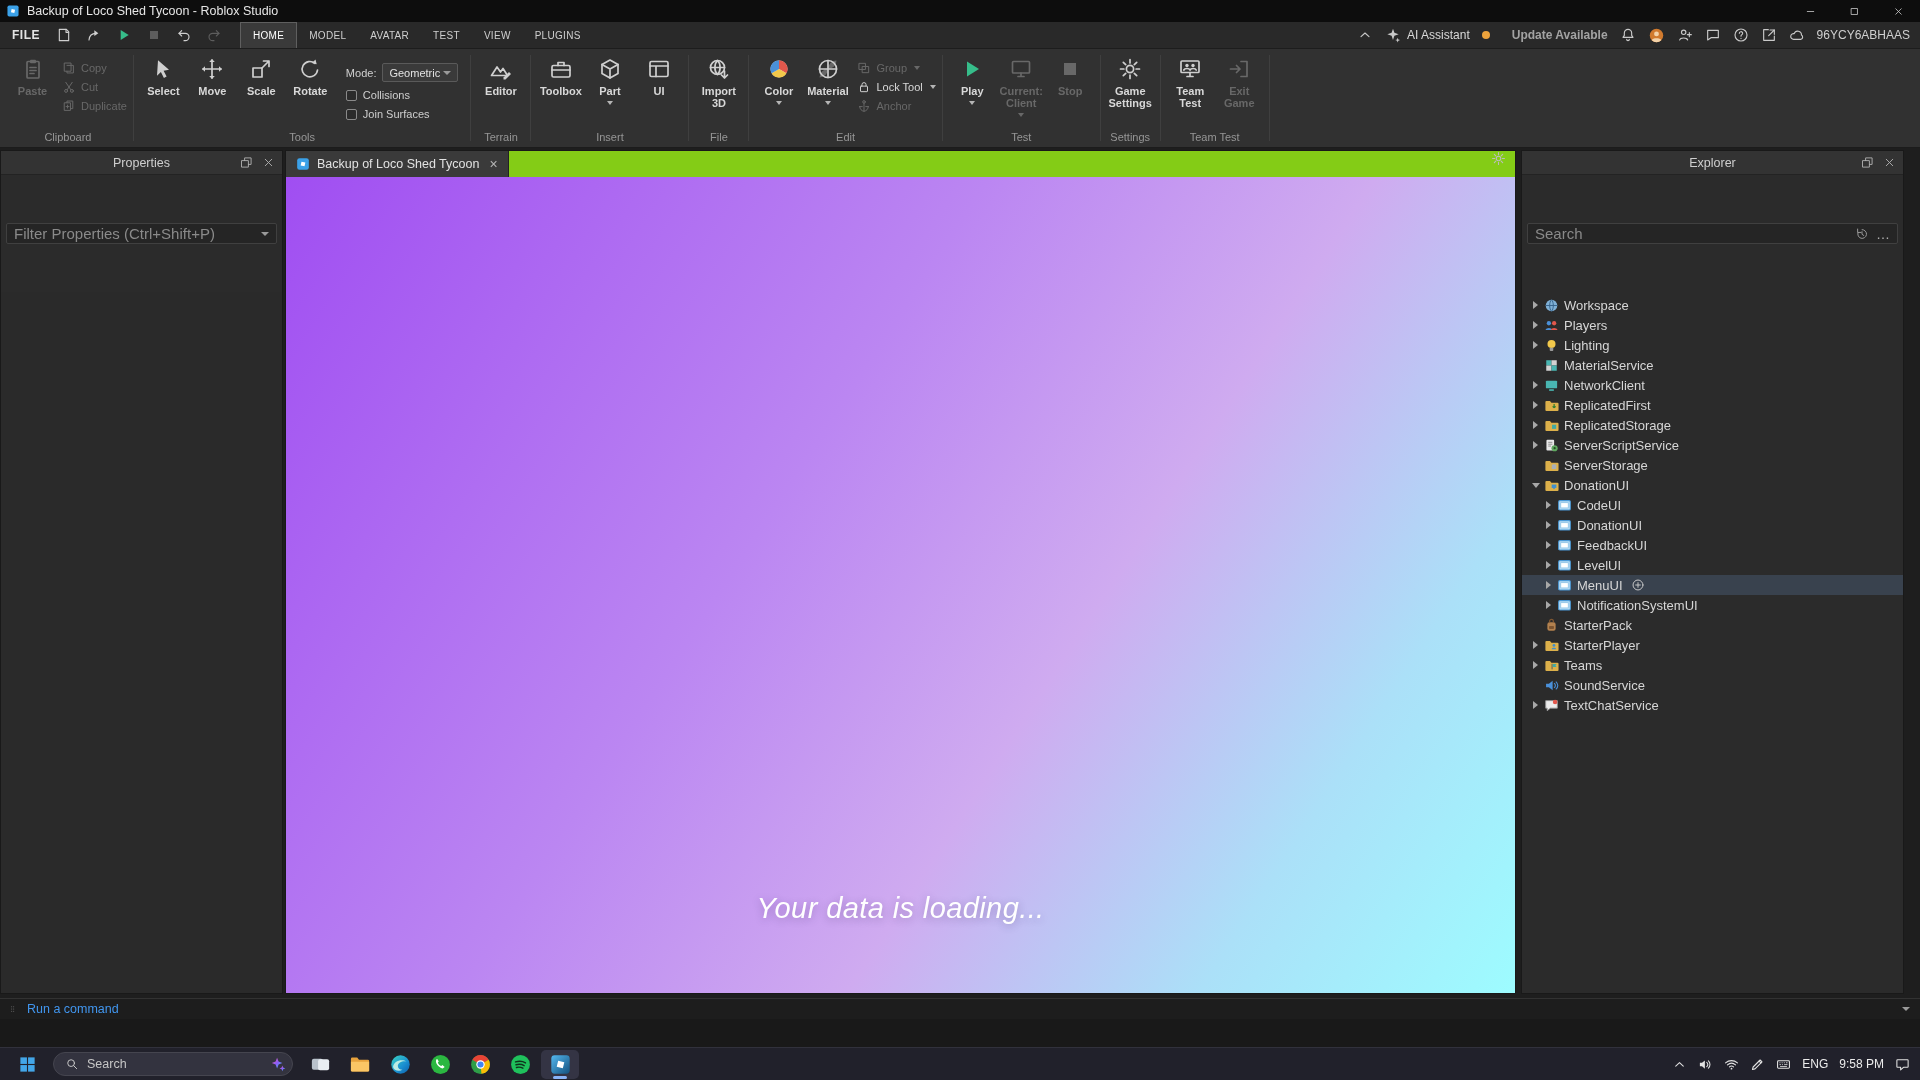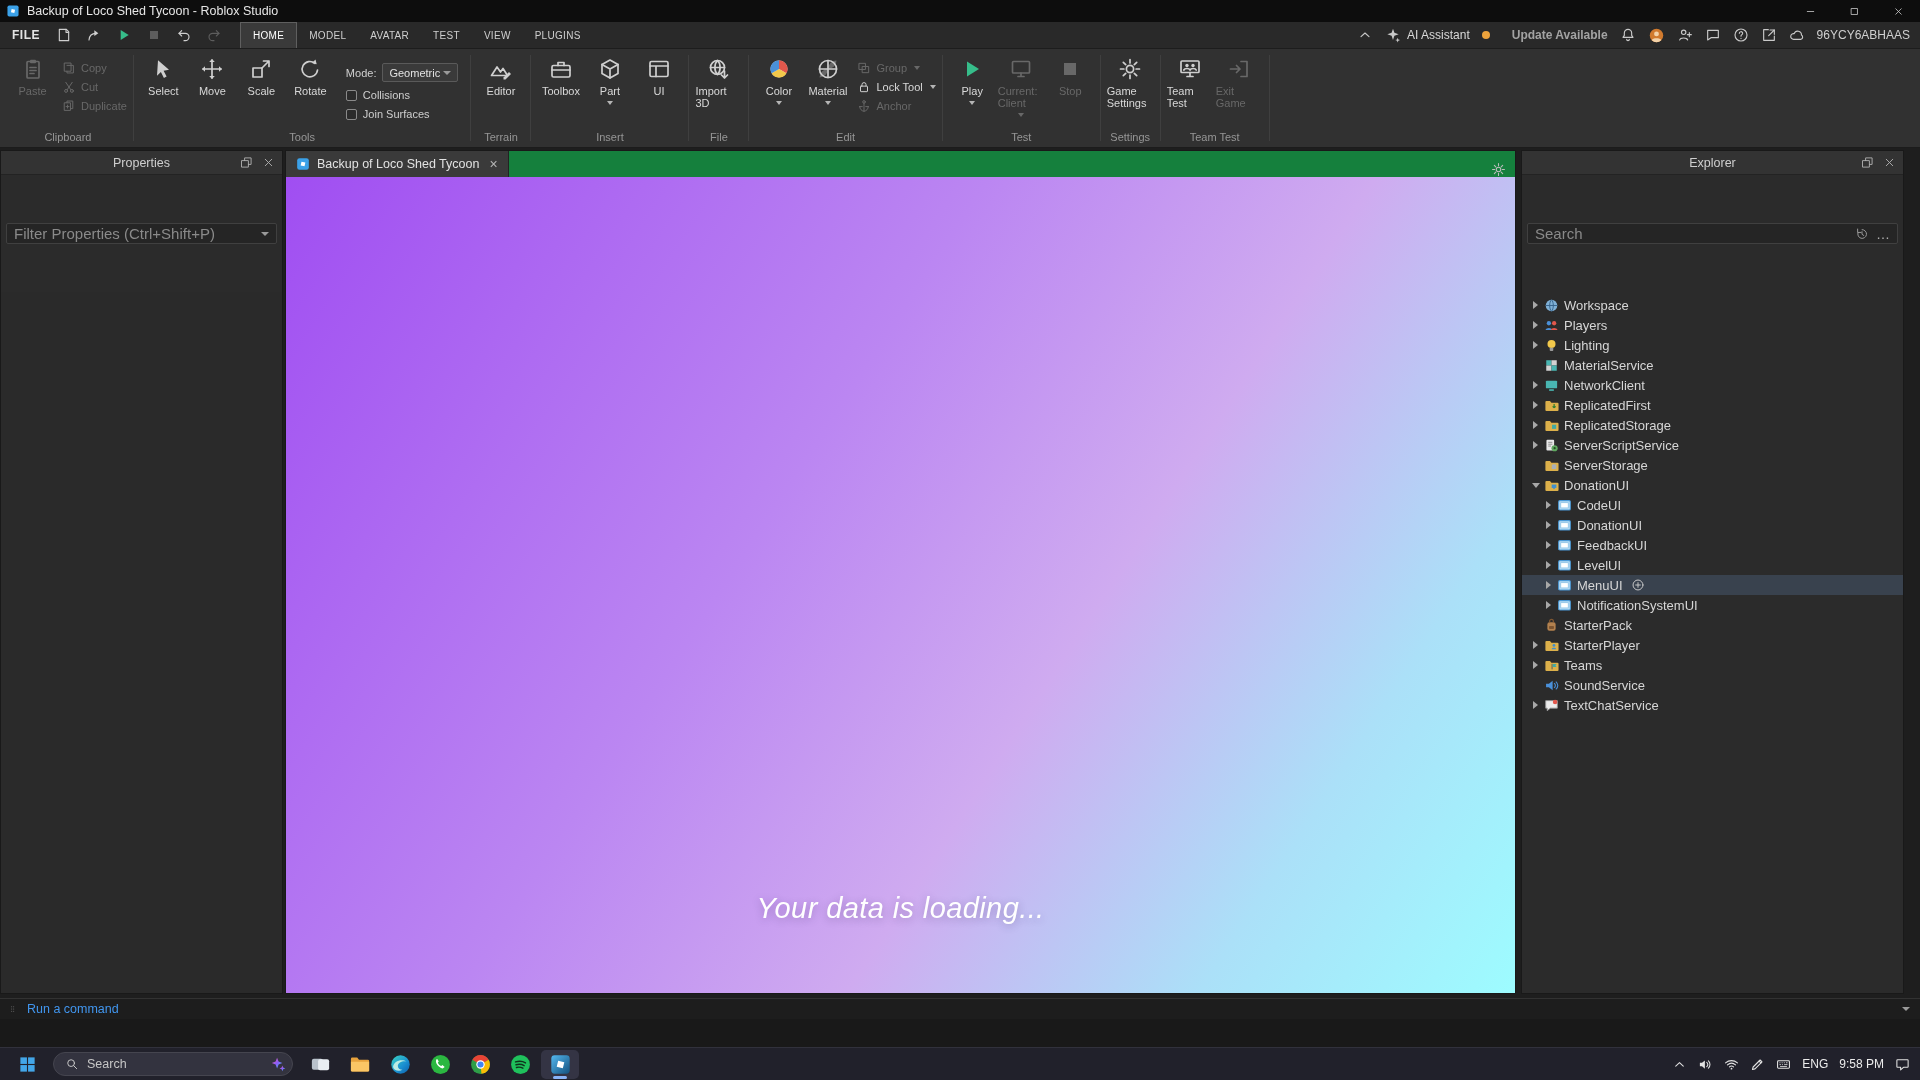--- a/index.html
+++ b/index.html
@@ -35,21 +35,21 @@
   .username{color:#cfcfcf;white-space:nowrap;}
 
   
   .ribbon{position:absolute;top:49px;left:0;right:0;height:99px;background:#313131;border-bottom:1px solid #1c1c1c;display:flex;align-items:stretch;padding:0 4px;}
   .rgroup{display:flex;flex-direction:column;}
   .ritems{flex:1;display:flex;align-items:flex-start;gap:2px;padding:6px 5px 0;}
   .rglabel{text-align:center;font-size:11px;color:#969696;padding:0 0 4px;}
   .rsep{width:1px;background:#3f3f3f;margin:6px 1px;}
   .rbig{width:47px;display:flex;flex-direction:column;align-items:center;gap:4px;padding-top:2px;}
   .rbig .ricon{width:24px;height:24px;color:#cfcfcf;}
-  .rbig .rlbl{font-size:11px;line-height:12px;text-align:left;color:#d8d8d8;max-width:47px;}
+  .rbig .rlbl{font-size:11px;line-height:12px;text-align:center;color:#d8d8d8;max-width:47px;font-weight:bold;}
   .rbig.dis .ricon,.rbig.dis .rlbl{color:#686868;}
   .rbig.accent .ricon{color:var(--play,#36bd8a);}
   .dd{width:0;height:0;border-left:3.5px solid transparent;border-right:3.5px solid transparent;border-top:4px solid #b5b5b5;}
   .dd.sm{margin-left:2px;}
   .rbig.dis .dd,.rsmall.dis .dd{border-top-color:#686868;}
   .smallcol{display:flex;flex-direction:column;gap:5px;padding-top:6px;margin-left:4px;}
   .rsmall{display:flex;align-items:center;gap:5px;font-size:11px;color:#d8d8d8;white-space:nowrap;}
   .rsmall .ricon{width:14px;height:14px;color:#cfcfcf;}
   .rsmall.dis{color:#686868;}
   .rsmall.dis .ricon{color:#686868;}
@@ -82,21 +82,21 @@
   .trow.sel{background:var(--selbg,#39424e);}
   .arr{width:11px;height:11px;position:relative;flex:none;}
   .arr.collapsed::before{content:"";position:absolute;left:3px;top:1.5px;border-left:5px solid #a8a8a8;border-top:4px solid transparent;border-bottom:4px solid transparent;}
   .arr.expanded::before{content:"";position:absolute;left:1.5px;top:3px;border-top:5px solid #a8a8a8;border-left:4px solid transparent;border-right:4px solid transparent;}
   .ticon{width:15px;height:15px;flex:none;}
   .tlabel{padding-left:2px;}
   .addbtn{width:14px;height:14px;color:#c8c8c8;margin-left:5px;}
 
   
   .viewport{position:absolute;left:285px;top:2px;width:1231px;bottom:4px;display:flex;flex-direction:column;border:1px solid #191919;}
-  .tabstrip{height:26px;background:#15803d;display:flex;align-items:flex-end;flex:none;}
+  .tabstrip{height:26px;background:#84cc16;display:flex;align-items:flex-start;flex:none;}
   .doctab{height:100%;display:flex;align-items:center;gap:7px;background:#3a3a3a;border-right:1px solid #222;padding:0 10px;font-size:12.5px;color:#e2e2e2;white-space:nowrap;}
   .doctab .ticn{width:14px;height:14px;}
   .tabclose{font-size:14px;color:#b4b4b4;line-height:1;margin-left:3px;}
   .gear{margin-left:auto;margin-right:9px;width:15px;height:15px;color:#bdbdbd;}
   .canvas{flex:1;position:relative;}
   .loading{position:absolute;left:50%;bottom:68px;transform:translateX(-50%);font-size:29px;font-weight:normal;font-style:italic;letter-spacing:.4px;color:#fff;text-shadow:0 2px 8px rgba(40,25,80,.28);white-space:nowrap;}
 
   
   .commandbar{position:absolute;top:998px;left:0;right:0;height:21px;background:#1d1d1d;border-top:1px solid #323232;display:flex;align-items:center;padding:0 10px;gap:9px;}
   .dragdots{width:8px;height:14px;color:#6a6a6a;}

